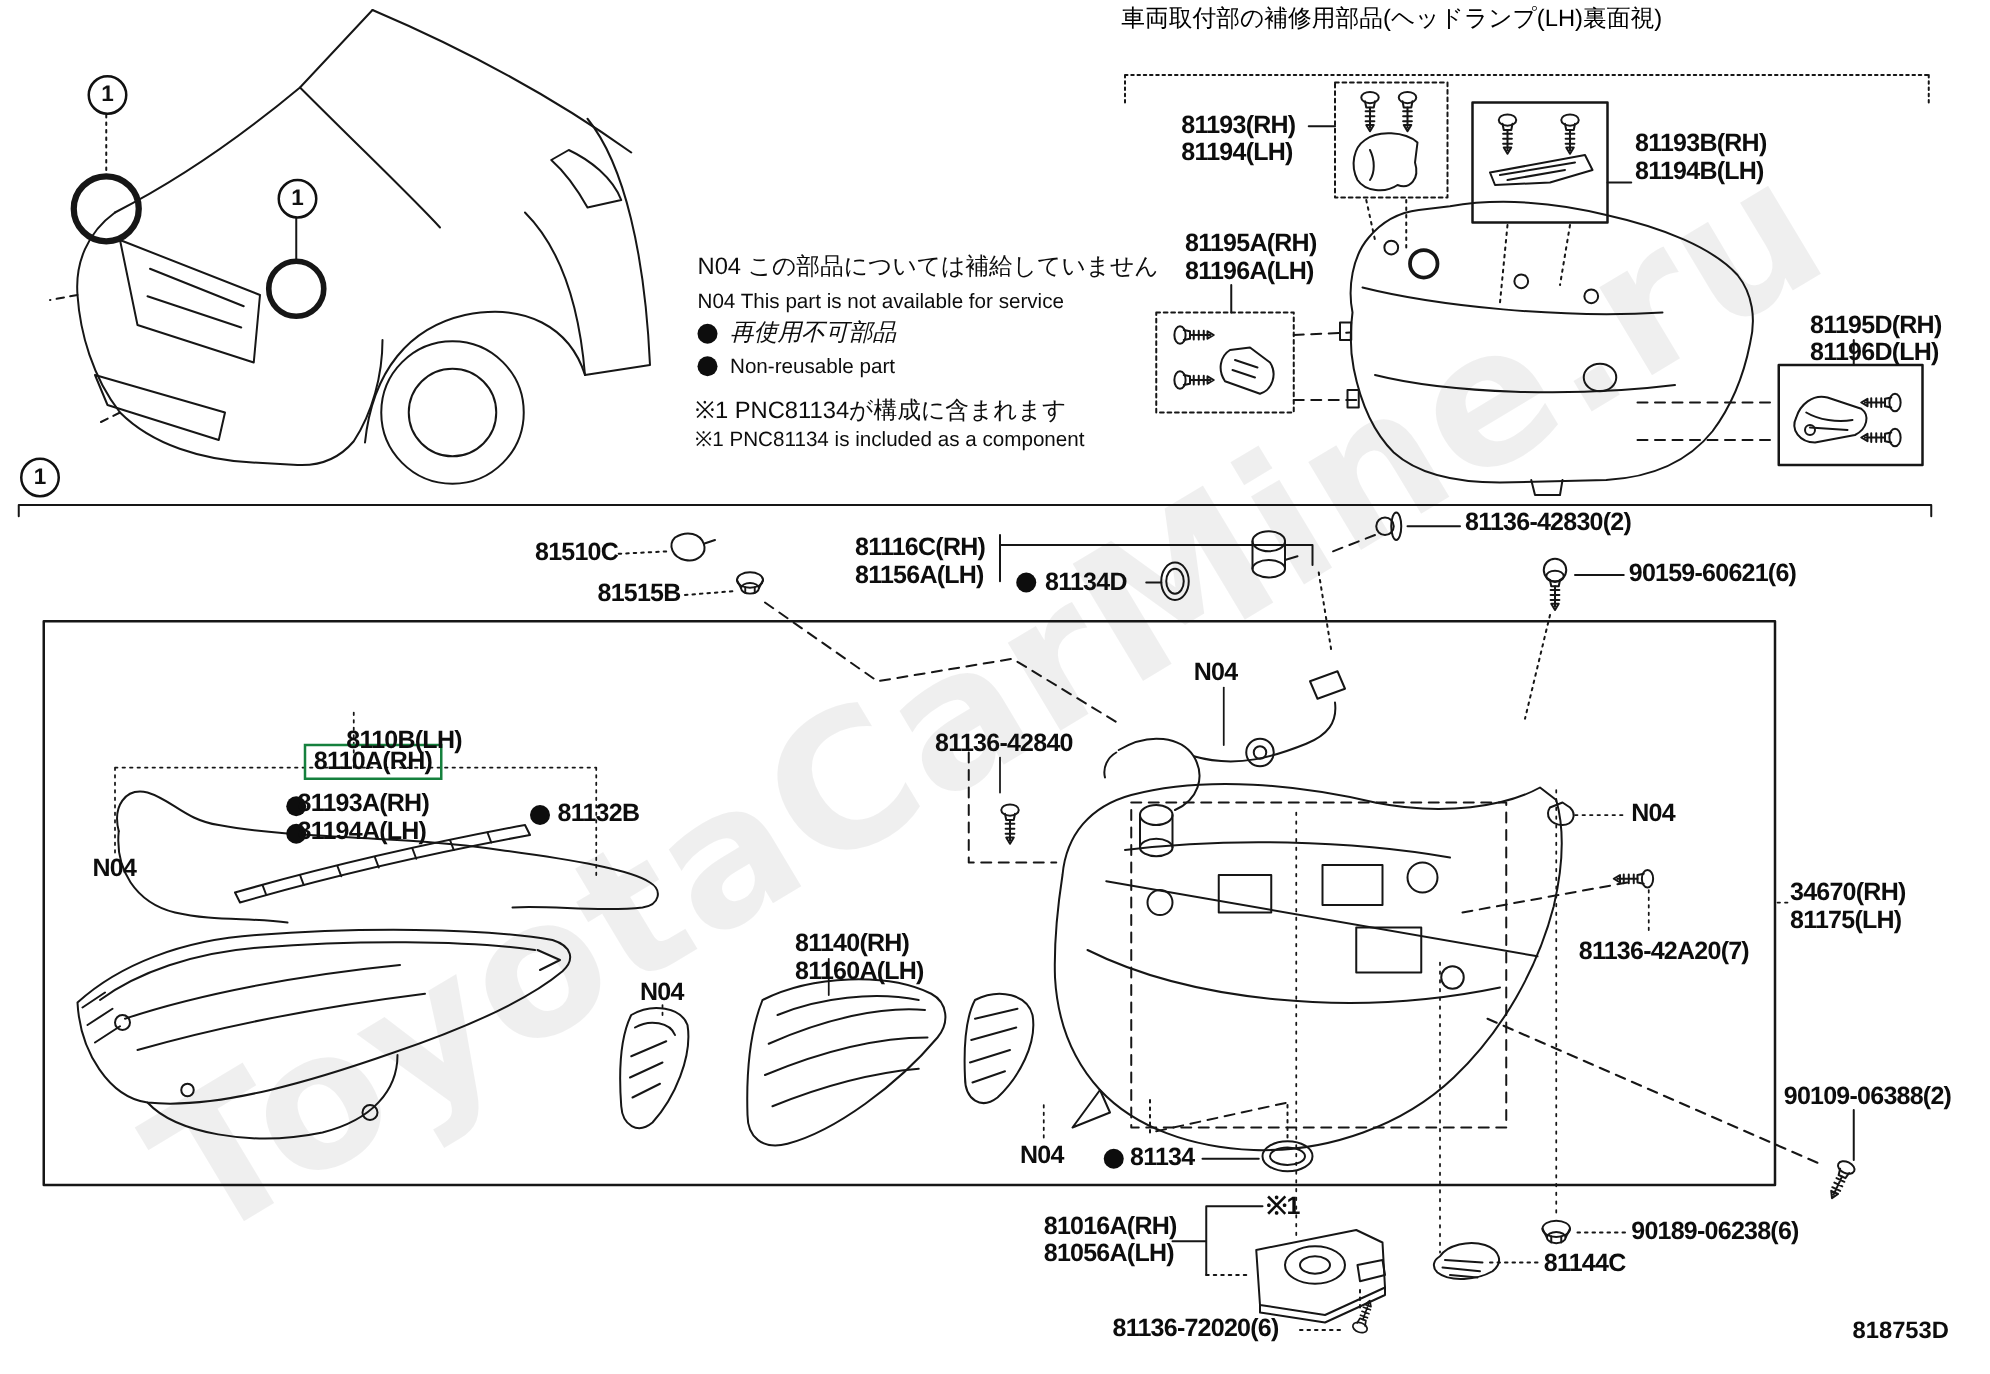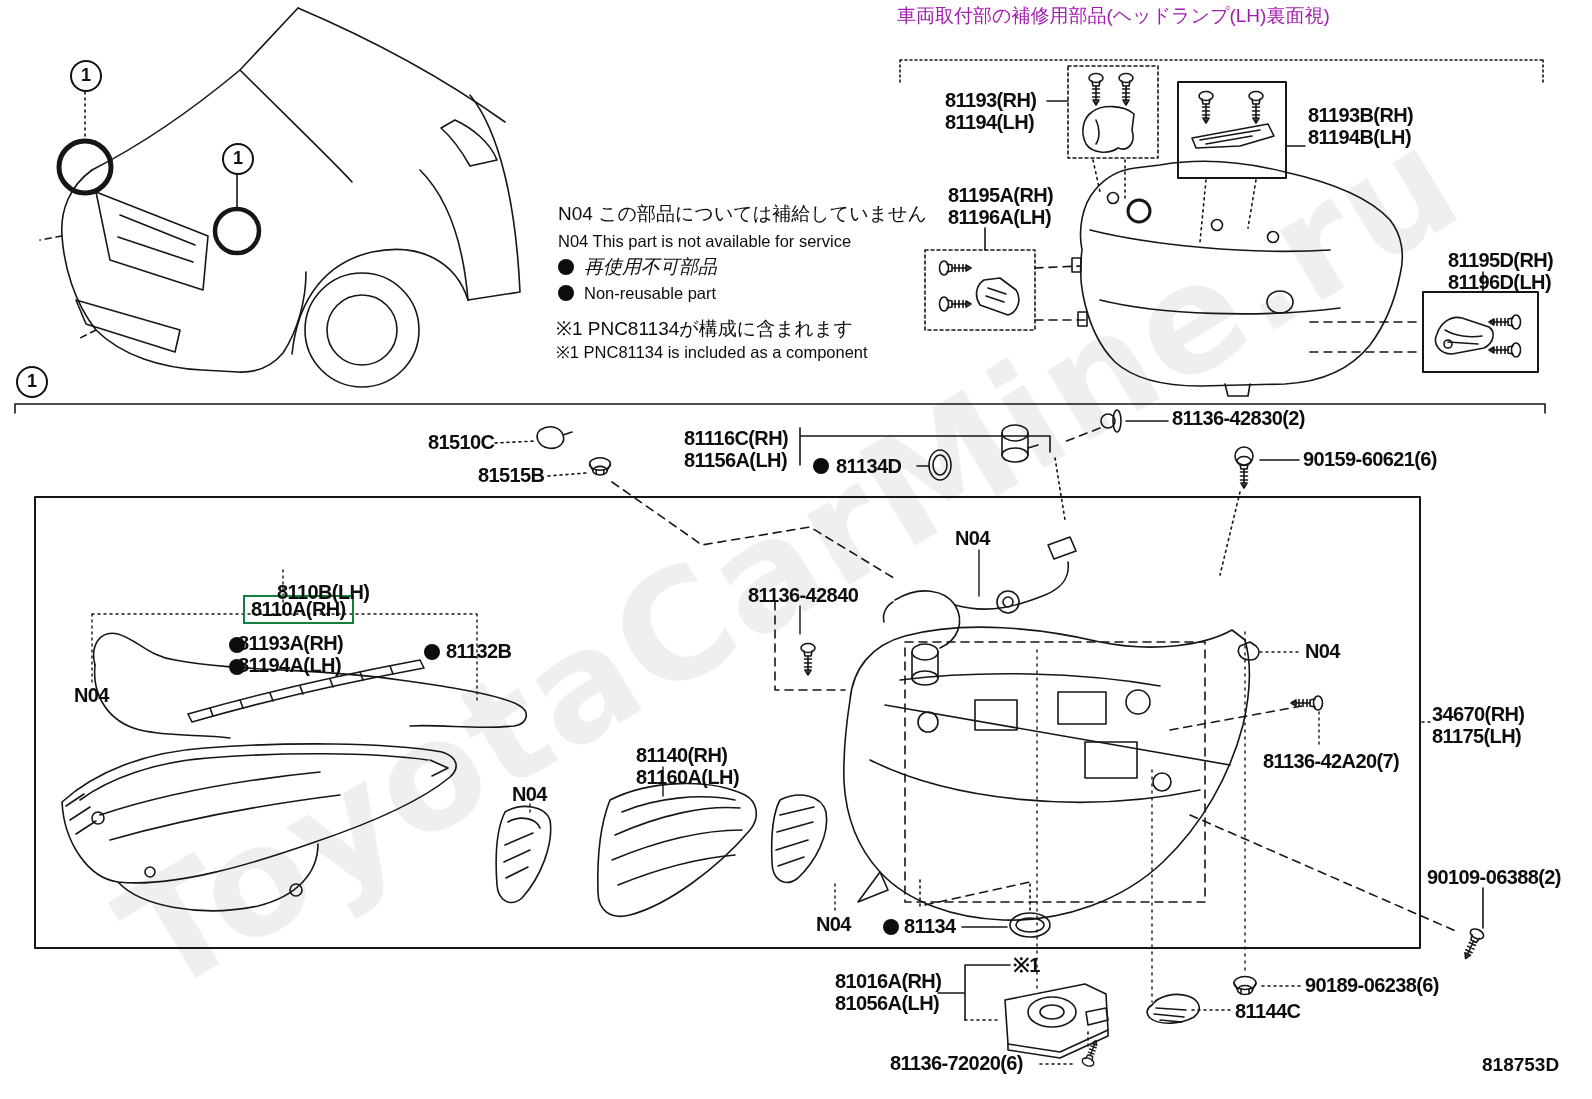--- a/index.html
+++ b/index.html
@@ -6,21 +6,21 @@
   .stage{position:relative;width:1592px;height:1099px;background:#fff;overflow:hidden;
          font-family:"Liberation Sans",sans-serif;}
   .art{position:absolute;left:0;top:0;}
   .wm{position:absolute;left:790px;top:560px;transform:translate(-50%,-50%) rotate(-31deg);
       font:bold 150px/1 "DejaVu Sans",sans-serif;color:#000;opacity:0.06;white-space:nowrap;
       letter-spacing:2px;}
   .lbl{position:absolute;font:bold 20px/22px "Liberation Sans",sans-serif;letter-spacing:-0.6px;
        color:#0d0d0d;white-space:nowrap;}
   .note{position:absolute;font:16.5px/20px "Liberation Sans",sans-serif;color:#0d0d0d;white-space:nowrap;}
   .note.jp{font-size:19px;}
-  .hdr{position:absolute;font:19px/22px "Liberation Sans",sans-serif;color:#a21caf;white-space:nowrap;}
+  .hdr{position:absolute;font:19px/22px "Liberation Sans",sans-serif;color:#000000;white-space:nowrap;}
   .hdr.en{font-size:17px;}
   .hlbox{position:absolute;border:2px solid #15803d;padding:1px 6px 2px 6px;background:transparent;margin-top:48px;}
   .hlbox .lblin{font:bold 20px/22px "Liberation Sans",sans-serif;letter-spacing:-0.6px;color:#0d0d0d;}
   .bdot{position:absolute;width:16px;height:16px;border-radius:50%;background:#0d0d0d;}
   .c1{position:absolute;width:28px;height:28px;border:2.5px solid #111;border-radius:50%;
       text-align:center;font:bold 18px/27px "Liberation Sans",sans-serif;color:#111;background:#fff;}
   .code{position:absolute;font:bold 19px/22px "Liberation Sans",sans-serif;color:#0d0d0d;}
 </style>
 </head>
 <body>

